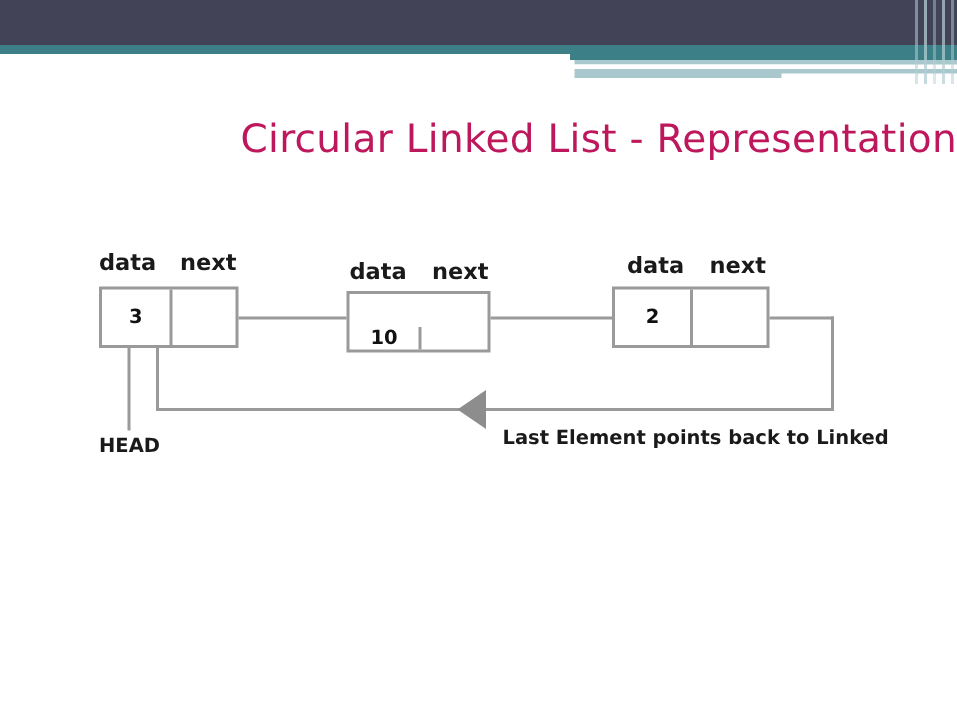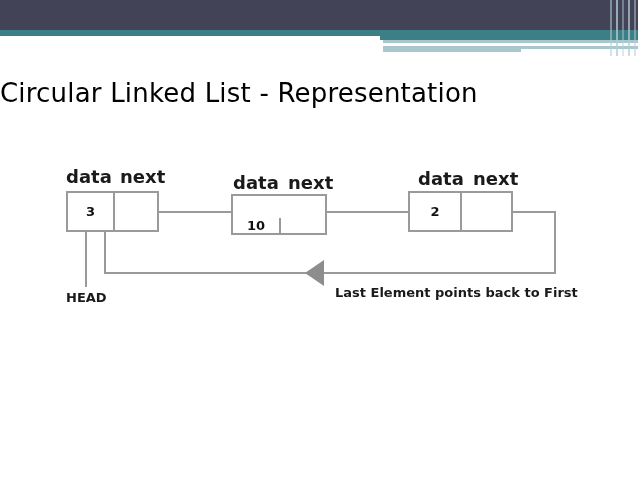--- a/index.html
+++ b/index.html
@@ -104,38 +104,38 @@
   .vtick.c { left: 622px; background: rgba(178,206,211,0.45); }
   .vtick.d { left: 628px; background: rgba(178,206,211,0.70); }
   .vtick.e { left: 634px; background: rgba(178,206,211,0.50); }
 
   
   #slide-title {
     position: absolute;
     left: 0;
     top: 78px;
     width: 638px;
-    text-align: left;
+    text-align: right;
     font-size: 26px;
-    color: #000000;
+    color: #be185d;
     font-family: "DejaVu Sans", sans-serif;
     font-weight: 400;
     letter-spacing: 0.2px;
     white-space: nowrap;
   }
 
   
   #diagram {
     position: absolute;
     left: 0; top: 0;
     width: 638px; height: 478px;
   }
   .cell-label {
     position: absolute;
-    font-size: 18px;
+    font-size: 15px;
     color: #1a1a1a;
     font-family: "DejaVu Sans", sans-serif;
     font-weight: 600;
     white-space: nowrap;
   }
   .node-box {
     position: absolute;
     height: 41px;
     border: 2px solid #9a9a9a;
     box-sizing: border-box;
@@ -242,15 +242,15 @@
   <div class="hline" style="left:513px; top:211px; width:43px;"></div>
   <div class="vline" style="left:554px; top:211px; height:63px;"></div>
   <div class="hline" style="left:104px; top:272px; width:452px;"></div>
   <div class="vline" style="left:104px; top:232px; height:42px;"></div>
 
   <div class="arrow-left" style="left:305px; top:260px;"></div>
 
   <div class="vline" style="left:85px; top:232px; height:55px;"></div>
   <div id="head-label" style="left:66px; top:290px;">HEAD</div>
 
-  <div id="loop-caption" style="left:335px; top:285px;">Last Element points back to First</div>
+  <div id="loop-caption" style="left:335px; top:285px;">Last Element points back to Linked</div>
 
 </div>
 
 </body></html>

